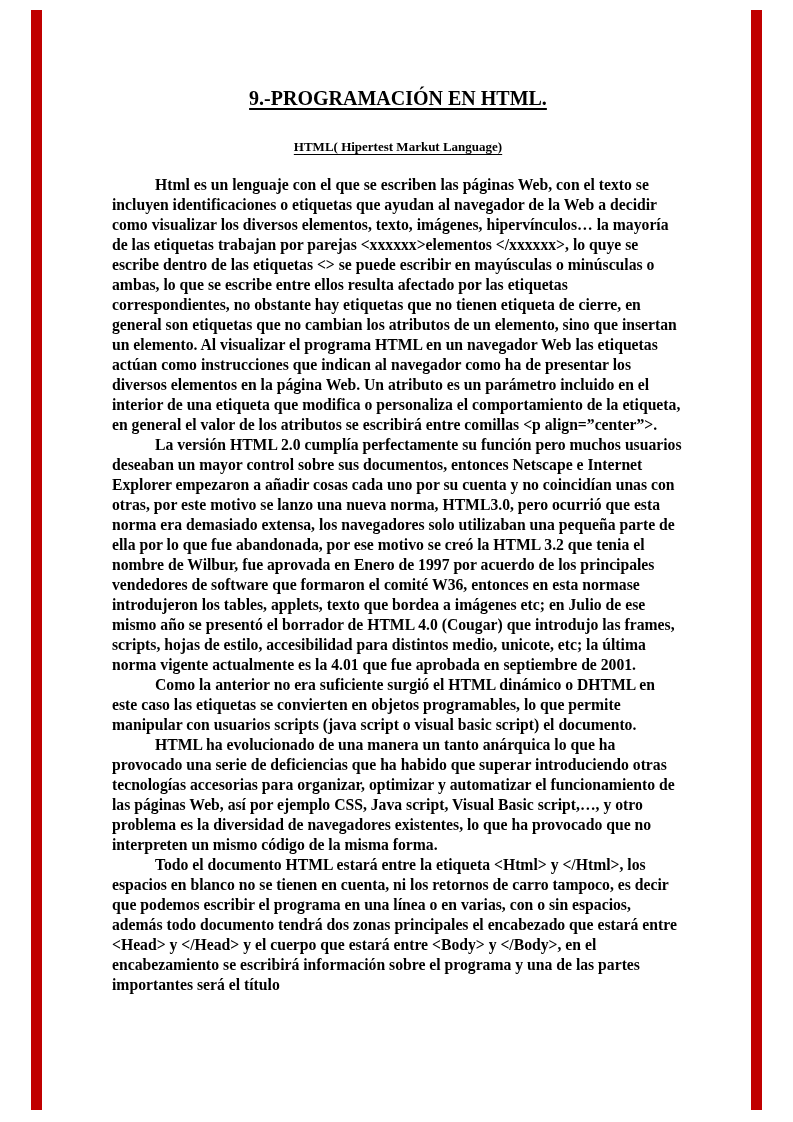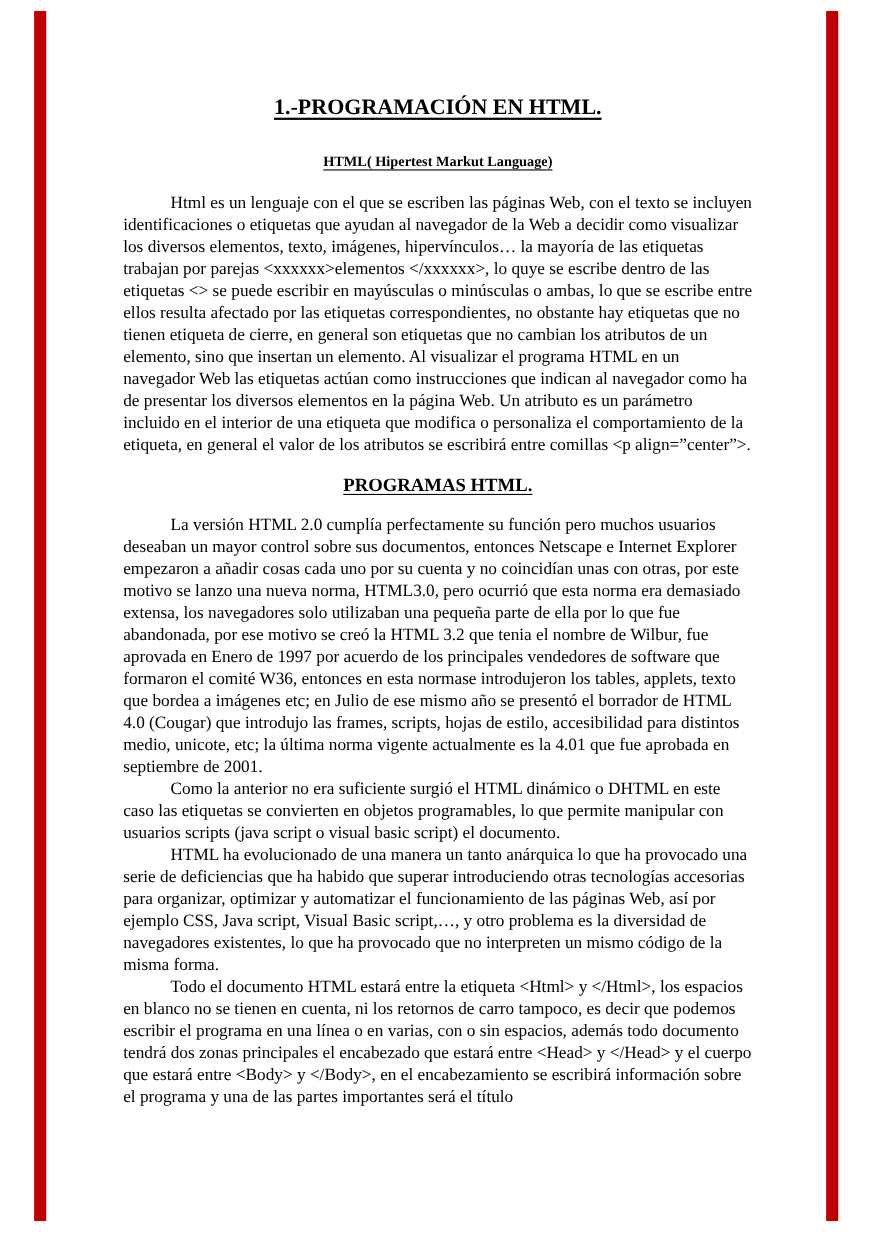--- a/index.html
+++ b/index.html
@@ -56,32 +56,32 @@
     font-weight: bold;
     text-decoration: underline;
     text-underline-offset: 3px;
   }
   .doc-paragraph {
     margin: 0;
     font-size: 15.7px;
     line-height: 20px;
     text-indent: 43px;
     text-align: left;
+    font-weight: bold;
   }
 </style>
 </head>
 <body>
 
 <div class="red-bar left" style="background: rgb(192, 0, 0);"></div>
 <div class="red-bar right" style="background: rgb(192, 0, 0);"></div>
 
 <div class="page-content">
-  <h1 class="doc-title">1.-PROGRAMACIÓN EN HTML.</h1>
+  <h1 class="doc-title">9.-PROGRAMACIÓN EN HTML.</h1>
   <h2 class="doc-subtitle">HTML( Hipertest Markut Language)</h2>
   <main>
       <p class="doc-paragraph">Html es un lenguaje con el que se escriben las páginas Web, con el texto se incluyen identificaciones o etiquetas que ayudan al navegador  de la Web a decidir como visualizar los diversos elementos, texto, imágenes, hipervínculos… la mayoría de las etiquetas trabajan por parejas &lt;xxxxxx&gt;elementos &lt;/xxxxxx&gt;, lo quye se escribe dentro de las etiquetas &lt;&gt; se puede escribir en mayúsculas o minúsculas o ambas, lo que se escribe entre ellos resulta afectado por las etiquetas correspondientes, no obstante hay etiquetas que no tienen etiqueta de cierre, en general son etiquetas que no cambian los atributos de un elemento, sino que insertan un elemento. Al visualizar el programa HTML en un navegador Web las etiquetas actúan como instrucciones que indican al navegador como ha de presentar los diversos elementos en la página Web. Un atributo es un parámetro incluido en el interior de una etiqueta que modifica o personaliza el comportamiento de la etiqueta, en general el valor de los atributos se escribirá entre comillas &lt;p align=”center”&gt;.</p>
-      <h2 class="section-heading">PROGRAMAS HTML.</h2>
       <p class="doc-paragraph">La versión HTML 2.0 cumplía perfectamente su función pero muchos usuarios deseaban un mayor control sobre sus documentos, entonces Netscape e Internet Explorer empezaron a añadir cosas cada uno por su cuenta y no coincidían unas con otras, por este motivo se lanzo una nueva norma, HTML3.0, pero ocurrió que esta norma era demasiado extensa, los navegadores solo utilizaban una pequeña parte de ella por lo que fue abandonada, por ese motivo se creó la HTML 3.2 que tenia el nombre de Wilbur, fue aprovada en Enero de 1997 por acuerdo de los principales vendedores de software que formaron el comité W36, entonces en esta normase introdujeron los tables, applets, texto que bordea a imágenes etc; en Julio de ese mismo año se presentó el borrador de HTML 4.0 (Cougar) que introdujo las frames, scripts, hojas de estilo, accesibilidad para distintos medio, unicote, etc; la última norma vigente actualmente es la 4.01 que fue aprobada en septiembre de 2001.</p>
       <p class="doc-paragraph">Como la anterior no era suficiente surgió el HTML dinámico o DHTML en este caso las etiquetas se convierten en objetos programables, lo que permite manipular con usuarios scripts (java script o visual basic script) el documento.</p>
       <p class="doc-paragraph">HTML ha evolucionado de una manera un tanto anárquica lo que ha provocado una serie de deficiencias que ha habido que superar introduciendo otras tecnologías accesorias para organizar, optimizar y automatizar el funcionamiento de las páginas Web, así por ejemplo CSS, Java script, Visual Basic script,…, y otro problema es la diversidad de navegadores existentes, lo que ha provocado que no interpreten un mismo código de la misma forma.</p>
       <p class="doc-paragraph">Todo el documento HTML estará entre la etiqueta &lt;Html&gt; y &lt;/Html&gt;, los espacios en blanco no se tienen en cuenta, ni los retornos de carro tampoco, es decir que podemos escribir el programa en una línea o en varias, con o sin espacios, además todo documento tendrá dos zonas principales el encabezado que estará entre &lt;Head&gt; y &lt;/Head&gt; y el cuerpo que estará entre &lt;Body&gt; y &lt;/Body&gt;, en el encabezamiento se escribirá información sobre el programa y una de las partes importantes será el título</p>
     </main>
 </div>
 
 </body></html>

